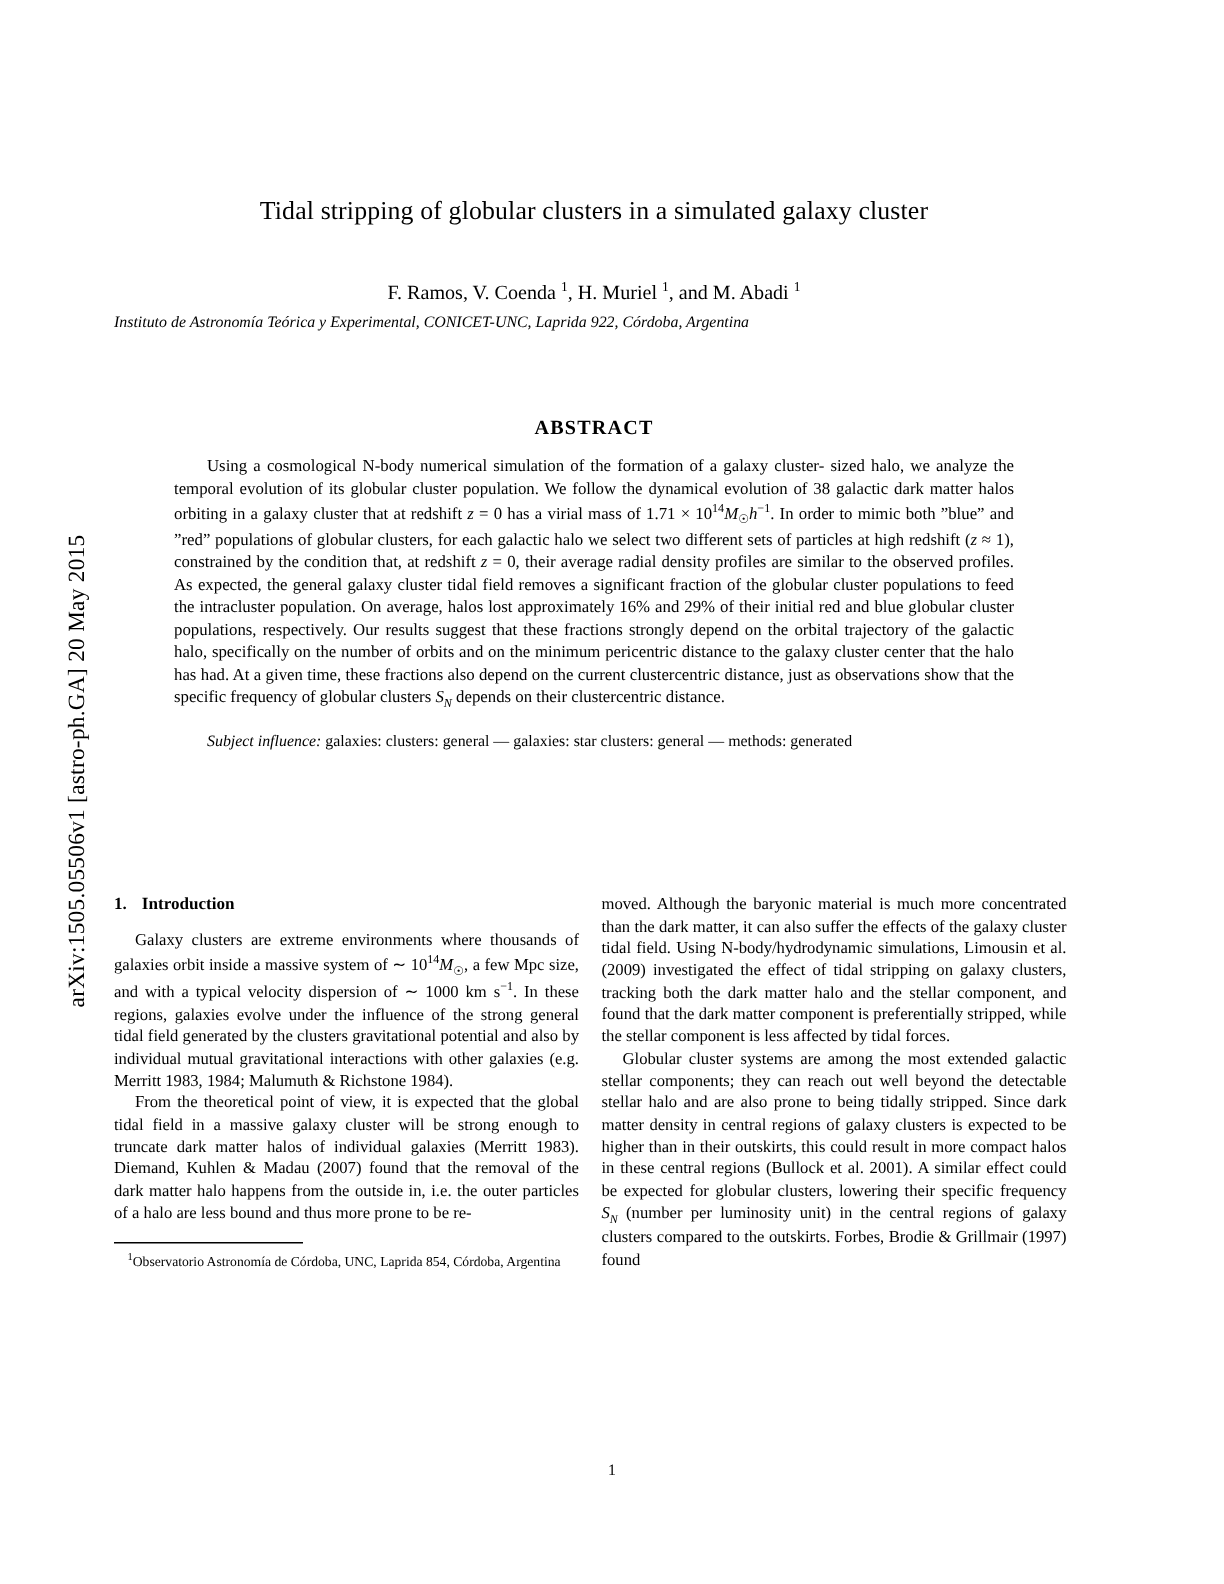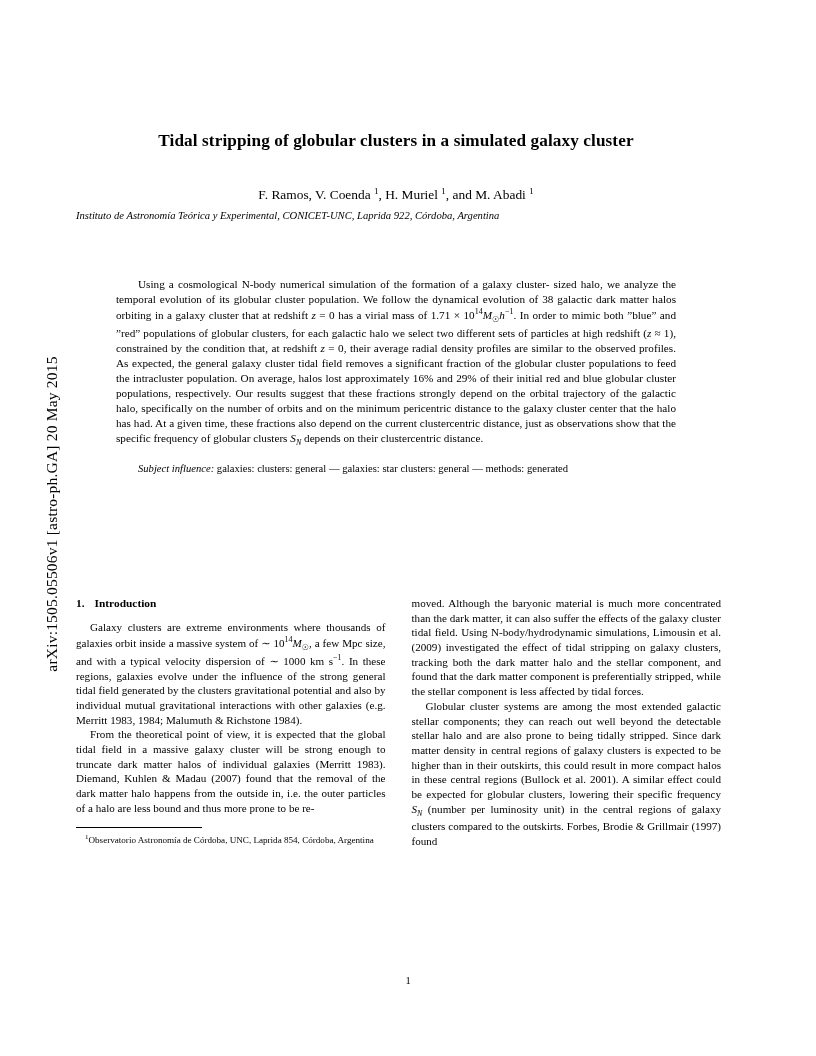--- a/index.html
+++ b/index.html
@@ -38,21 +38,21 @@
   }
   .content {
     position: absolute;
     left: 76px;
     top: 130px;
     width: 640px;
   }
   .title {
     font-size: 17.2px;
     text-align: center;
-    font-weight: bold;
+    font-weight: normal;
     letter-spacing: 0.1px;
     margin: 0 0 34px 0;
     line-height: 1.3;
   }
   .authors {
     font-size: 13.4px;
     text-align: center;
     margin: 0 0 6px 0;
   }
   .authors sup { font-size: 9px; vertical-align: super; }
@@ -84,21 +84,21 @@
     text-align: justify;
     text-indent: 22px;
   }
   .subject i { font-style: italic; }
   .cols {
     position: absolute;
     left: 76px;
     top: 596px;
     width: 645px;
     display: flex;
-    gap: 26px;
+    gap: 15px;
   }
   .col {
     width: 310px;
     font-size: 11.1px;
     line-height: 1.325;
     text-align: justify;
   }
   .sec-head {
     font-size: 11.4px;
     font-weight: bold;
@@ -145,20 +145,21 @@
   <div class="content">
 
     <div class="title">Tidal stripping of globular clusters in a simulated galaxy cluster</div>
 
     <div class="authors">
       F. Ramos, V. Coenda <sup>1</sup>, H. Muriel <sup>1</sup>, and M. Abadi <sup>1</sup>
     </div>
 
     <div class="affil">Instituto de Astronomía Teórica y Experimental, CONICET-UNC, Laprida 922, Córdoba, Argentina</div>
 
+    <div class="abstract-head">ABSTRACT</div>
 
     <div class="abstract-body">
       Using a cosmological N-body numerical simulation of the formation of a galaxy cluster- sized
       halo, we analyze the temporal evolution of its globular cluster population. We follow the dynamical
       evolution of 38 galactic dark matter halos orbiting in a galaxy cluster that at redshift <i class="mathit">z</i> = 0
       has a virial mass of 1.71 × 10<sup>14</sup><i class="mathit">M</i><sub>☉</sub><i class="mathit">h</i><sup>−1</sup>. In order to mimic both ”blue” and ”red” populations of
       globular clusters, for each galactic halo we select two different sets of particles at high redshift
       (<i class="mathit">z</i> ≈ 1), constrained by the condition that, at redshift <i class="mathit">z</i> = 0, their average radial density profiles
       are similar to the observed profiles. As expected, the general galaxy cluster tidal field removes
       a significant fraction of the globular cluster populations to feed the intracluster population. On

